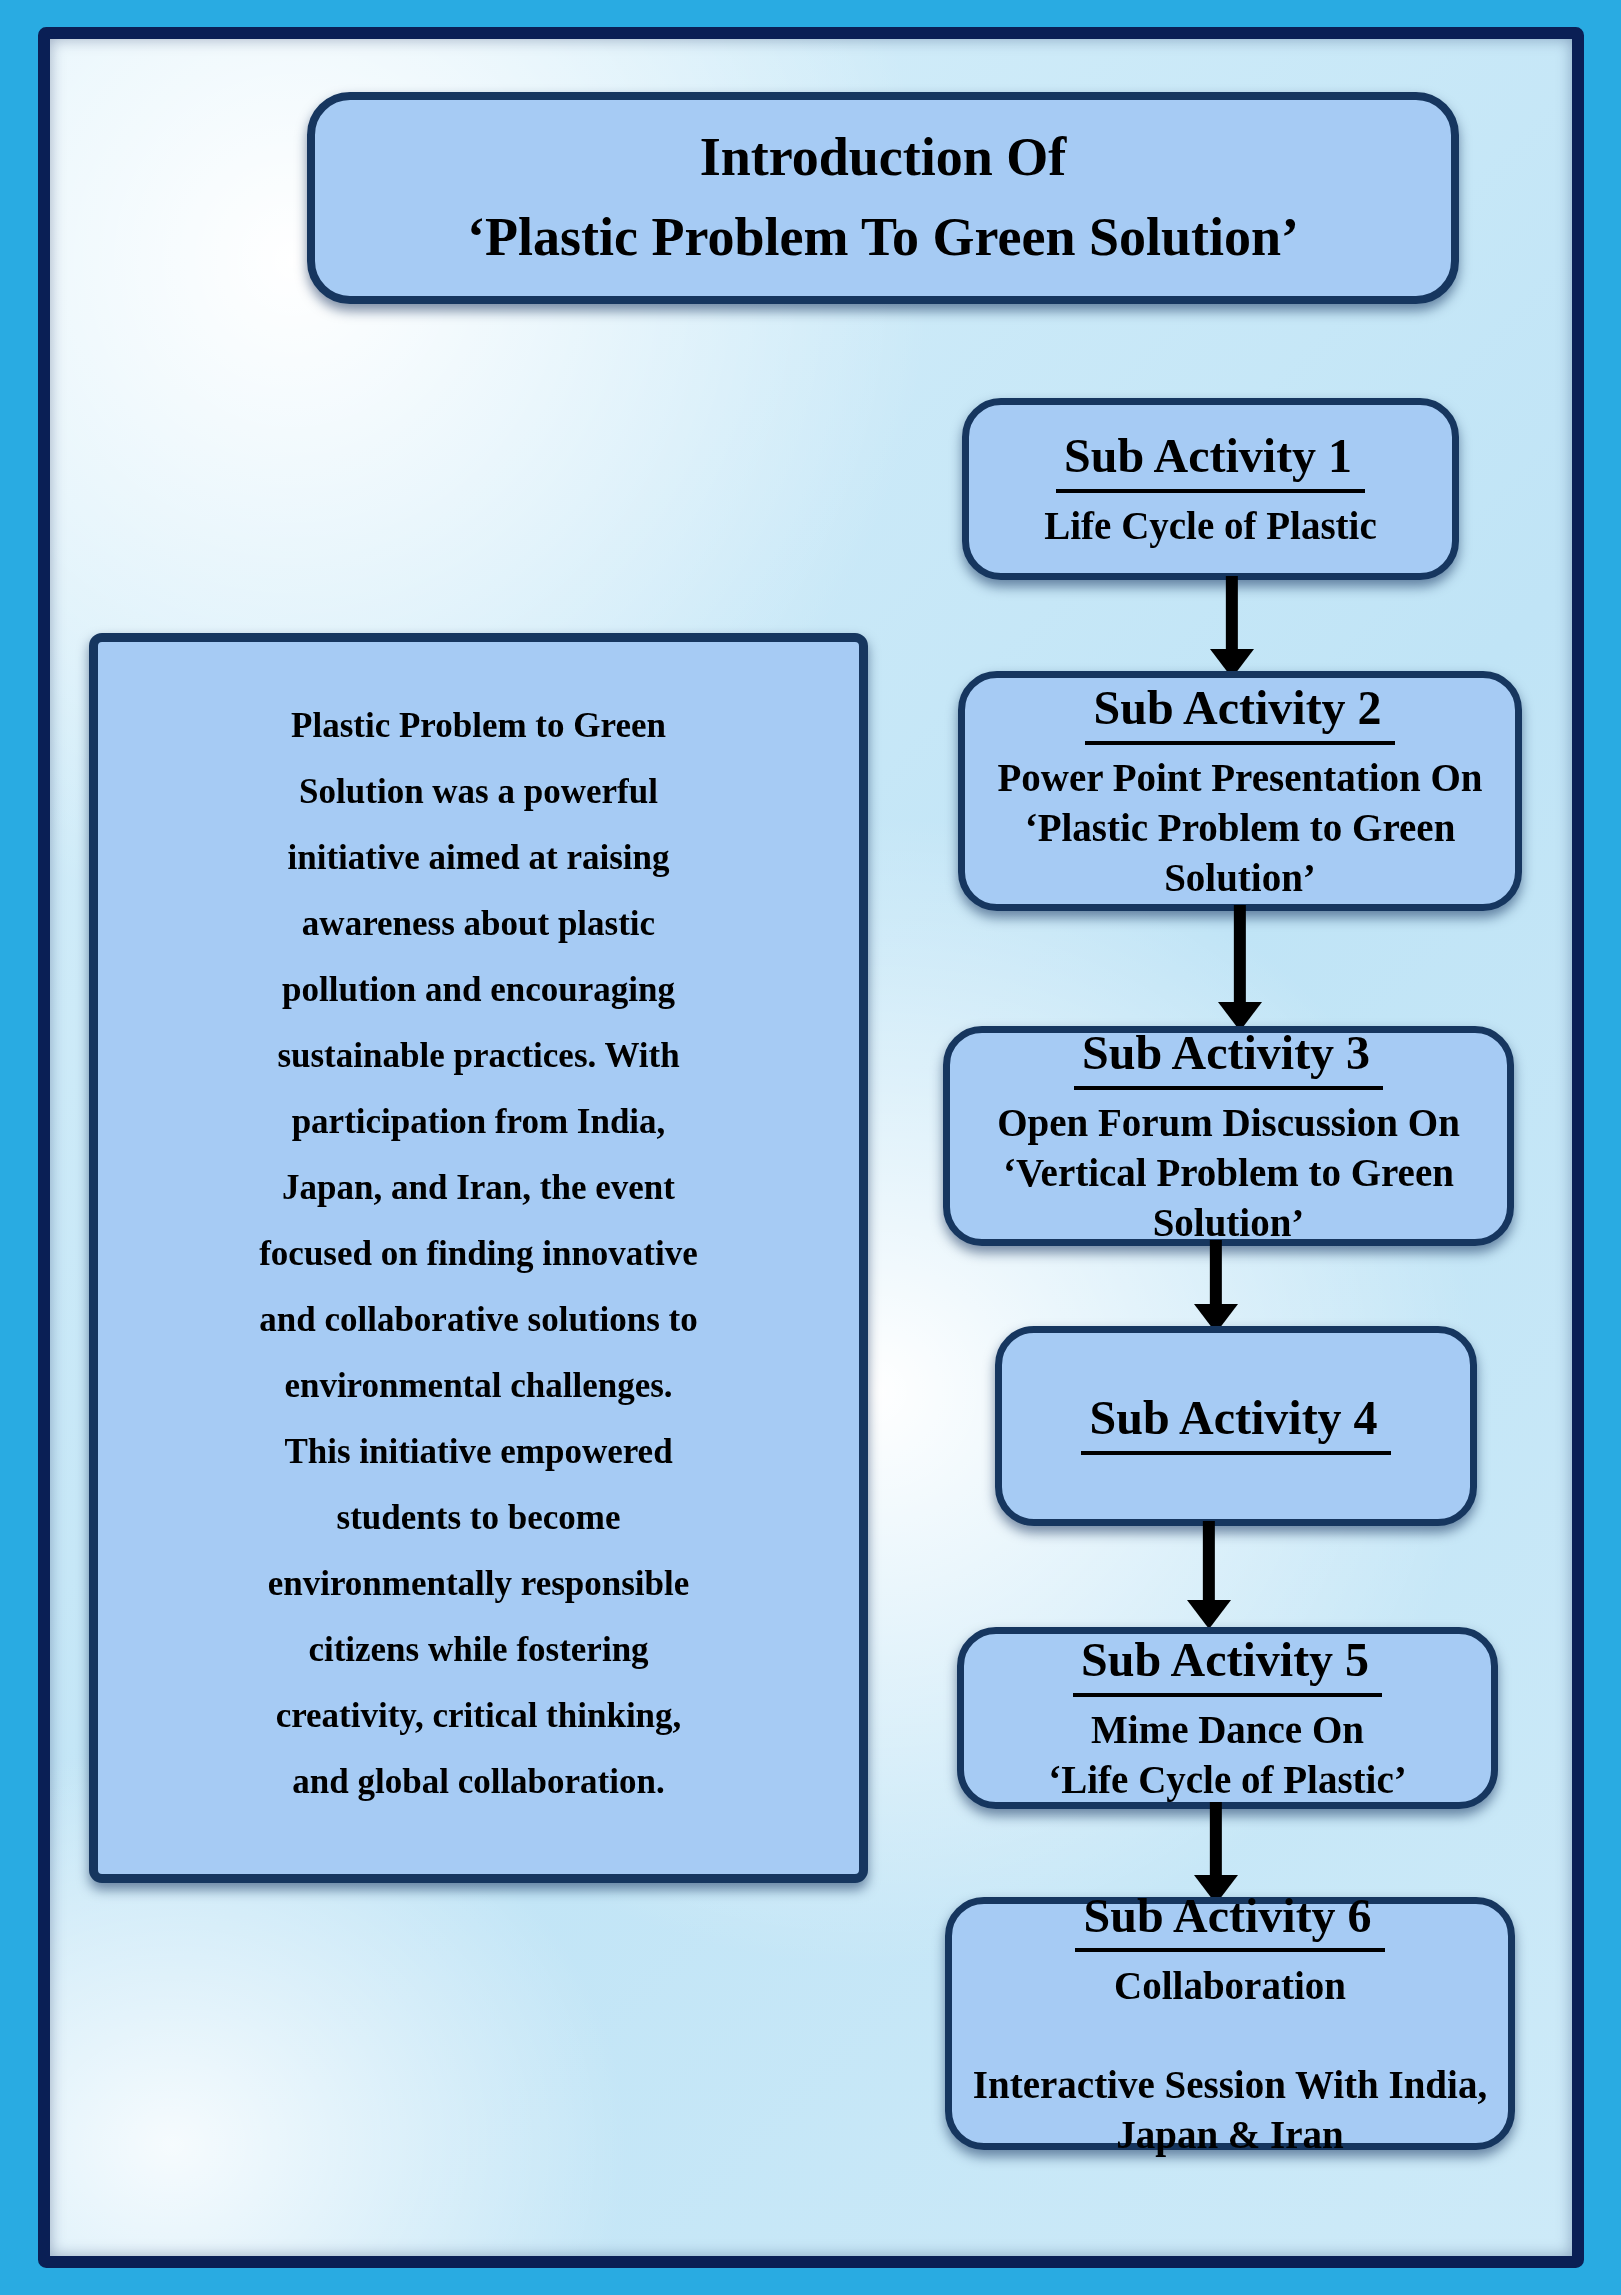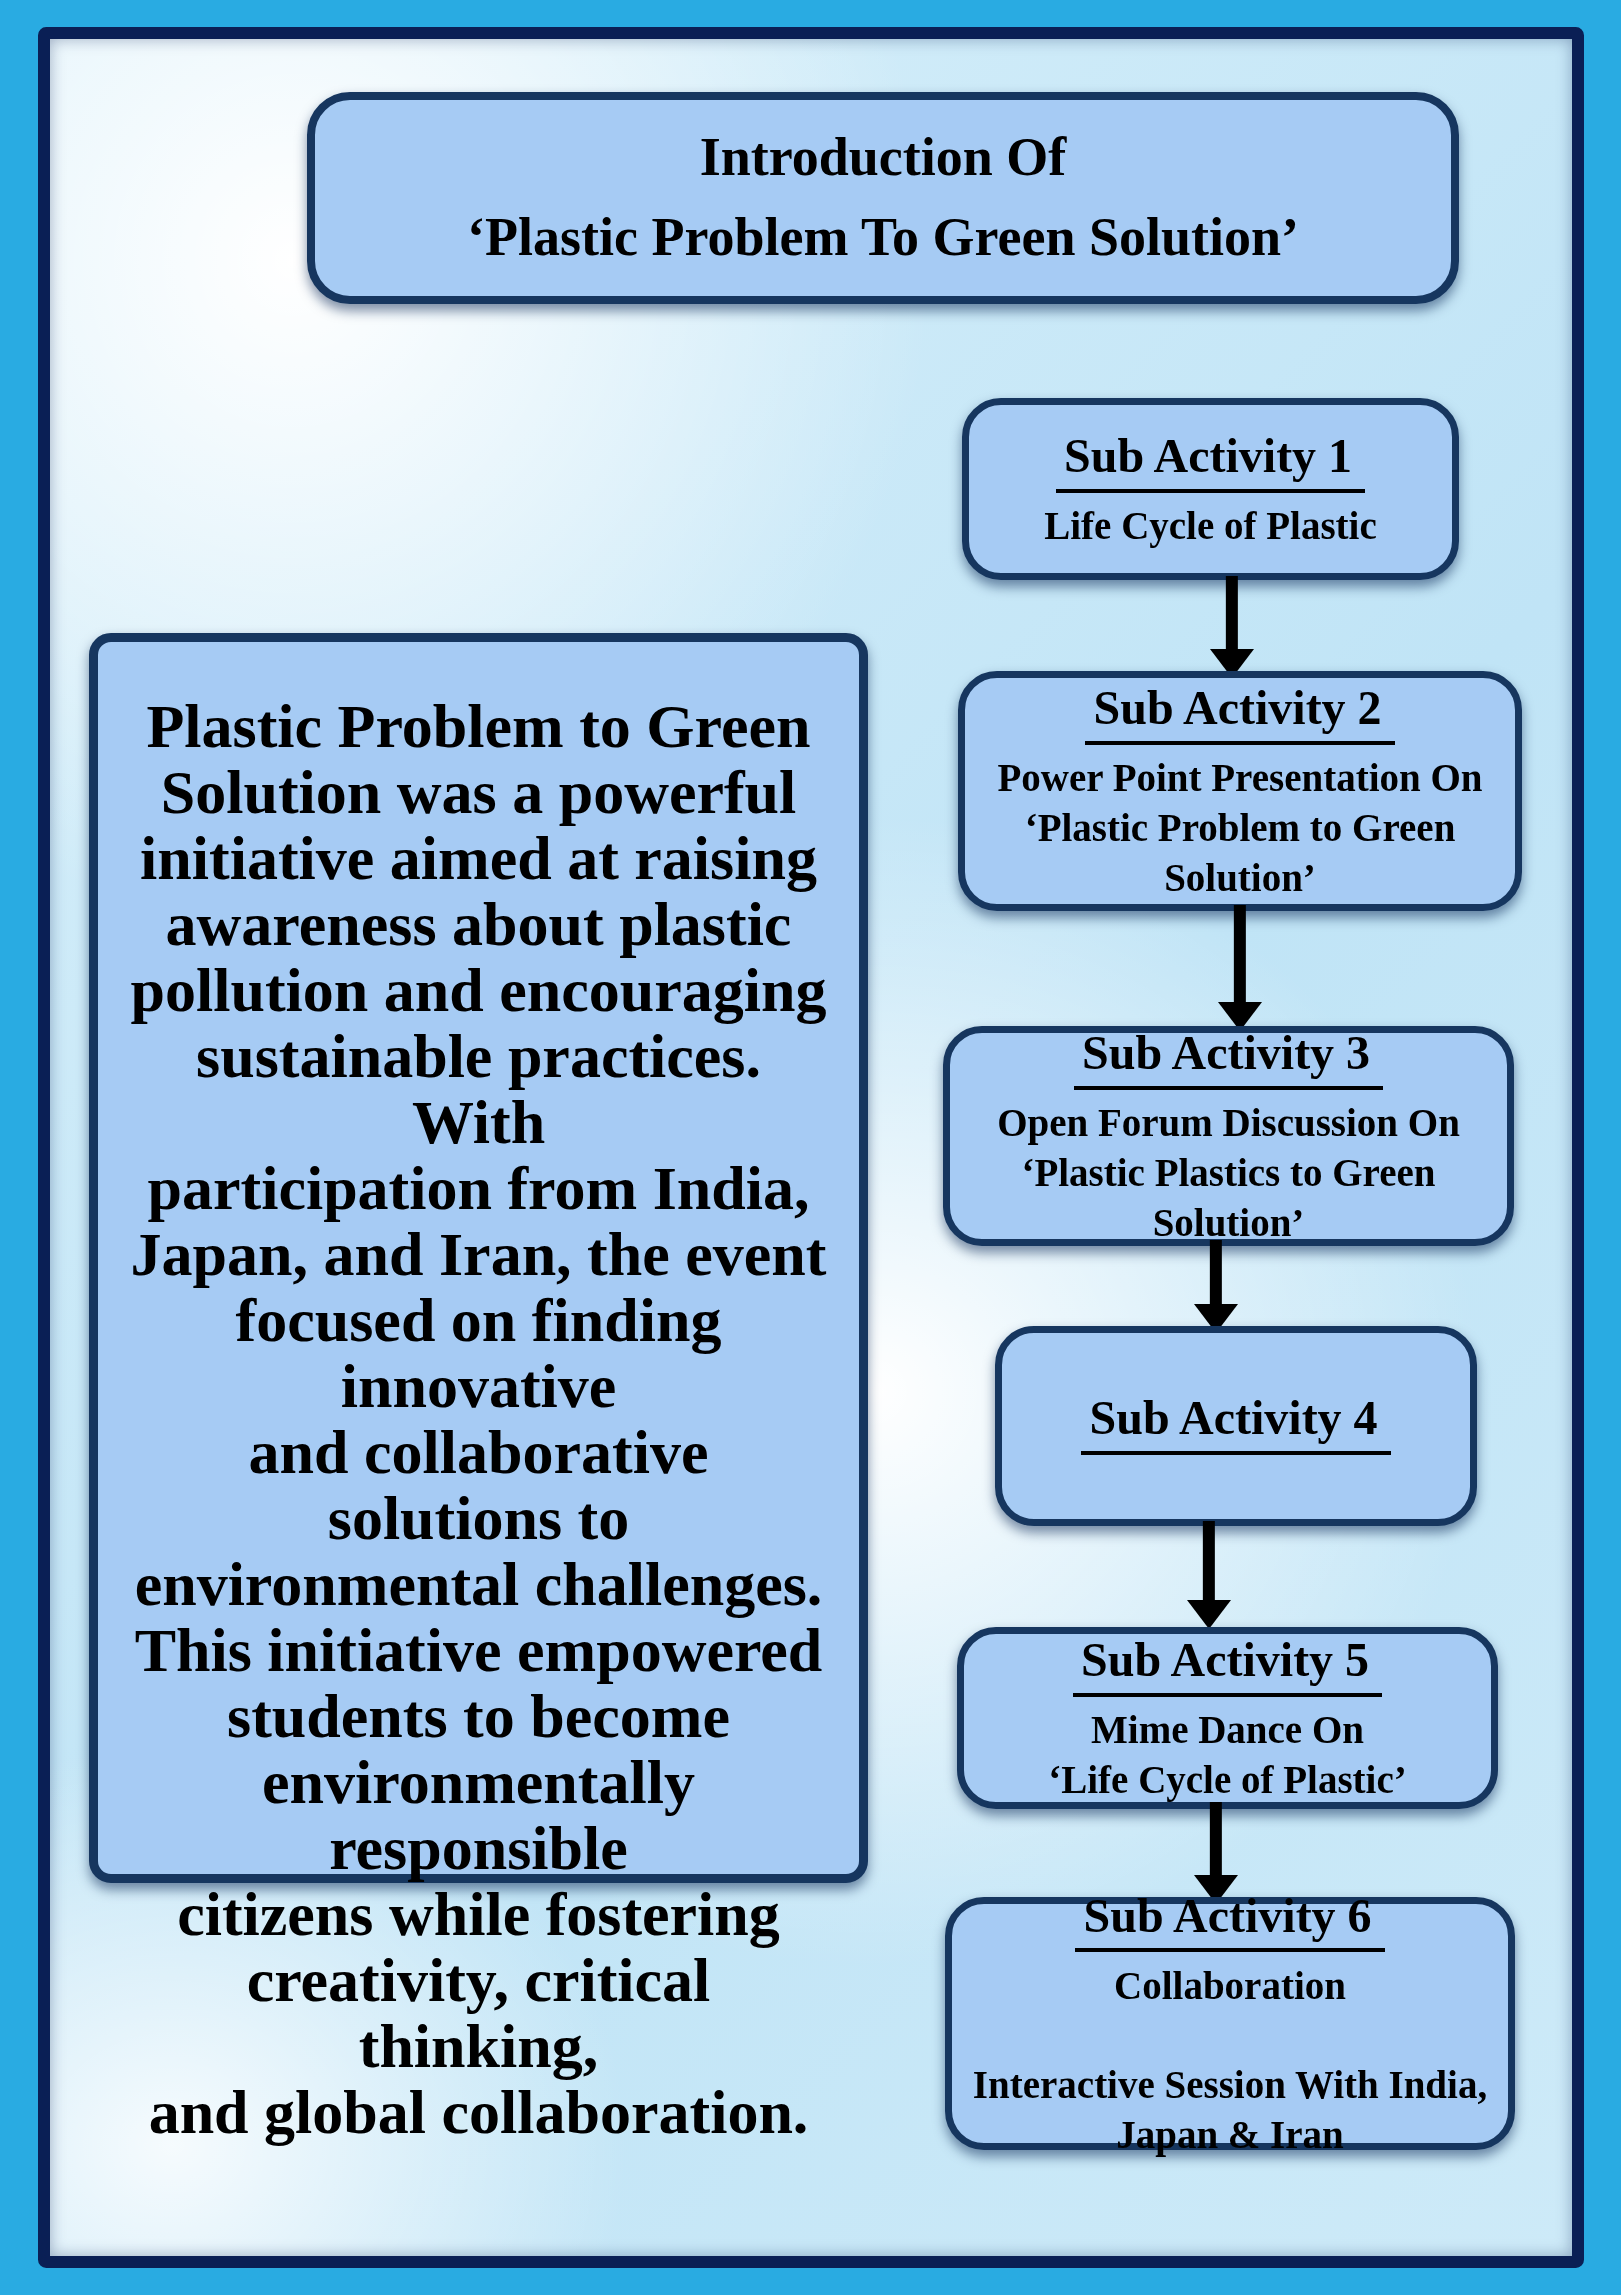--- a/index.html
+++ b/index.html
@@ -34,24 +34,24 @@
     text-align:center;
   }
   .title-box {
     left:307px; top:92px; width:1152px; height:212px;
     border-radius:43px; border-width:8.2px;
     font-size:54px; font-weight:700; line-height:1.48;
     white-space:pre-line;
   }
   .desc-box {
     left:89px; top:633px; width:779px; height:1250px;
-    border-radius:22px; border-width:9px;
+    border-radius:13px; border-width:9px;
     justify-content:flex-start;
     padding:51px 29px 0 29px;
-    font-size:62px; font-weight:700; line-height:66px;
+    font-size:35px; font-weight:700; line-height:66px;
     white-space:pre-line;
   }
   .sa { border-radius:39px; padding:4.9px 8.2px; }
   .sa-heading {
     font-size:48px; font-weight:700; line-height:1.2;
     border-bottom:4.1px solid #000;
     padding:0 13px 4.1px 8.2px;
     margin-bottom:8.2px;
   }
   .sa-body {
@@ -127,21 +127,21 @@
   </div>
 
   <div class="arrow ar2">
     <div class="shaft"></div>
     <div class="head"></div>
   </div>
 
   <div class="card sa sa3">
     <div class="sa-heading">Sub Activity 3</div>
     <div class="sa-body">Open Forum Discussion On
-‘Plastic Plastics to Green
+‘Vertical Problem to Green
 Solution’</div>
   </div>
 
   <div class="arrow ar3">
     <div class="shaft"></div>
     <div class="head"></div>
   </div>
 
   <div class="card sa sa4">
     <div class="sa-heading">Sub Activity 4</div>

